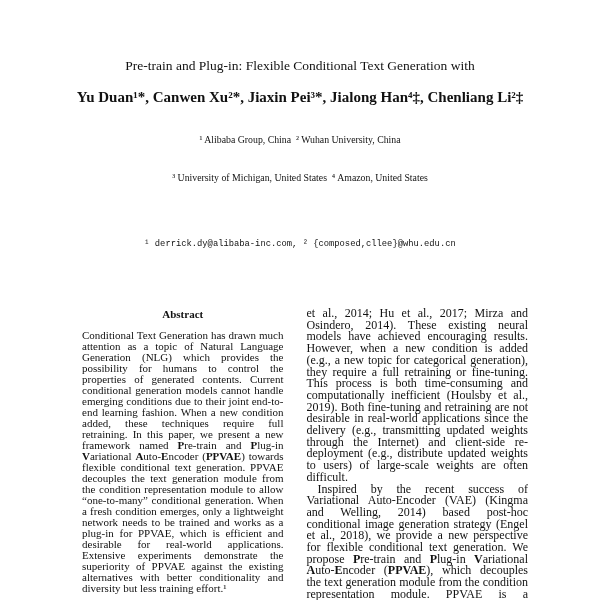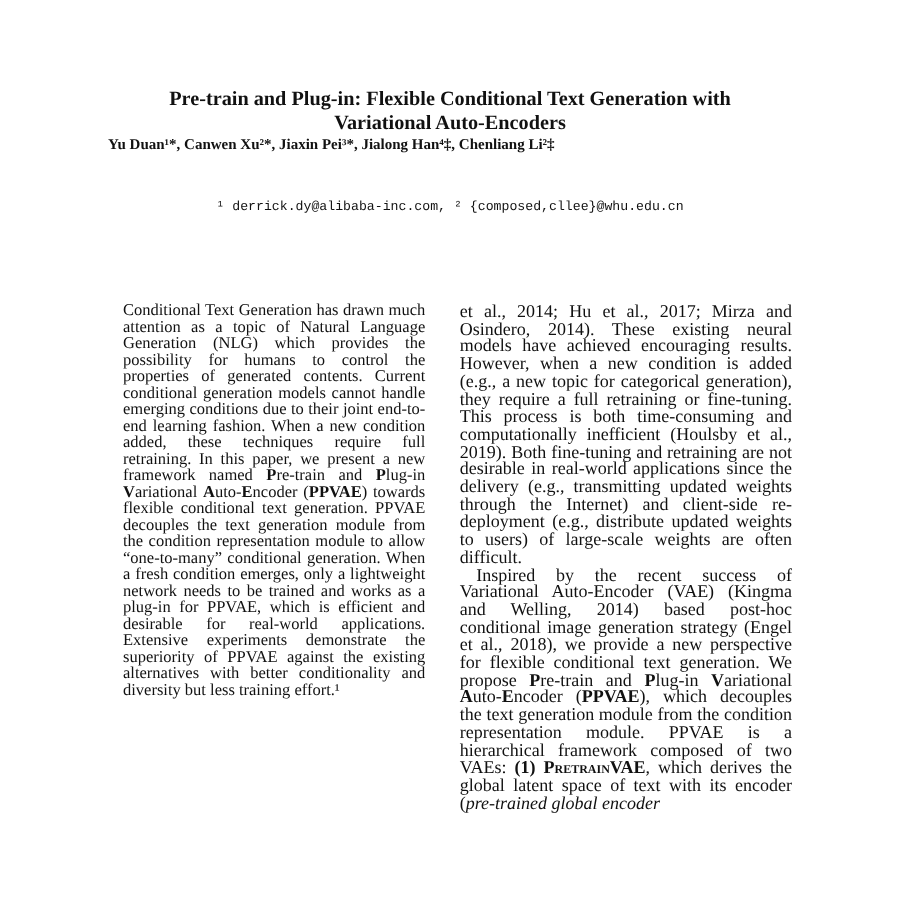--- a/index.html
+++ b/index.html
@@ -9,26 +9,26 @@
     font-family: "Liberation Serif", serif;
     color: #111111;
   }
   .page {
     width: 600px; height: 600px;
     padding: 58px 72px 0 72px;
     overflow: hidden;
     background: #ffffff;
   }
   .title {
-    text-align: center; font-weight: bold;
+    text-align: center; font-weight: normal;
     font-size: 13.5px; line-height: 16px;
   }
   .authors {
-    font-weight: bold;
-    font-size: 10px; line-height: 13px;
+    text-align: center; font-weight: bold;
+    font-size: 15px; margin-top: 17px; line-height: 13px;
   }
   .affil {
     text-align: center; font-size: 9.8px; line-height: 12.5px;
     margin-top: 5px; white-space: pre-wrap;
   }
   .emails {
     text-align: center;
     font-family: "Liberation Mono", monospace;
     font-size: 8.8px; line-height: 13px; margin-top: 3px;
     white-space: pre-wrap;
@@ -53,33 +53,37 @@
   .sc { font-variant: small-caps; margin-top: 32px; }
   .i  { font-style: italic; }
 </style>
 </head>
 <body>
 
 <div class="page">
 
   <div class="title">
     <div>Pre-train and Plug-in: Flexible Conditional Text Generation with</div>
-    <div>Variational Auto-Encoders</div>
   </div>
 
   <div class="authors">Yu Duan¹*, Canwen Xu²*, Jiaxin Pei³*, Jialong Han⁴‡, Chenliang Li²‡</div>
 
+  <div class="affil">
+    <div>¹ Alibaba Group, China  ² Wuhan University, China</div>
+    <div>³ University of Michigan, United States  ⁴ Amazon, United States</div>
+  </div>
 
   <div class="emails">
     <div>¹ derrick.dy@alibaba-inc.com, ² {composed,cllee}@whu.edu.cn</div>
   </div>
 
   <div class="cols">
 
     <div class="col">
+      <div class="abstract-heading">Abstract</div>
       <div class="abstract-body"><span>Conditional Text Generation has drawn much attention as a topic of Natural Language Generation (NLG) which provides the possibility for humans to control the properties of generated contents. Current conditional generation models cannot handle emerging conditions due to their joint end-to-end learning fashion. When a new condition added, these techniques require full retraining. In this paper, we present a new framework named </span><span class="b">P</span><span>re-train and </span><span class="b">P</span><span>lug-in </span><span class="b">V</span><span>ariational </span><span class="b">A</span><span>uto-</span><span class="b">E</span><span>ncoder (</span><span class="b">PPVAE</span><span>) towards flexible conditional text generation. PPVAE decouples the text generation module from the condition representation module to allow “one-to-many” conditional generation. When a fresh condition emerges, only a lightweight network needs to be trained and works as a plug-in for PPVAE, which is efficient and desirable for real-world applications. Extensive experiments demonstrate the superiority of PPVAE against the existing alternatives with better conditionality and diversity but less training effort.¹</span></div>
 
     </div>
 
     <div class="col">
       <div class="body-text">et al., 2014; Hu et al., 2017; Mirza and Osindero, 2014). These existing neural models have achieved encouraging results. However, when a new condition is added (e.g., a new topic for categorical generation), they require a full retraining or fine-tuning. This process is both time-consuming and computationally inefficient (Houlsby et al., 2019). Both fine-tuning and retraining are not desirable in real-world applications since the delivery (e.g., transmitting updated weights through the Internet) and client-side re-deployment (e.g., distribute updated weights to users) of large-scale weights are often difficult.</div>
       <div class="body-text indent"><span>Inspired by the recent success of Variational Auto-Encoder (VAE) (Kingma and Welling, 2014) based post-hoc conditional image generation strategy (Engel et al., 2018), we provide a new perspective for flexible conditional text generation. We propose </span><span class="b">P</span><span>re-train and </span><span class="b">P</span><span>lug-in </span><span class="b">V</span><span>ariational </span><span class="b">A</span><span>uto-</span><span class="b">E</span><span>ncoder (</span><span class="b">PPVAE</span><span>), which decouples the text generation module from the condition representation module. PPVAE is a hierarchical framework composed of two VAEs: </span><span class="b">(1) </span><span class="b sc">PretrainVAE</span><span>, which derives the global latent space of text with its encoder (</span><span class="i">pre-trained global encoder</span></div>
     </div>
 
   </div>

